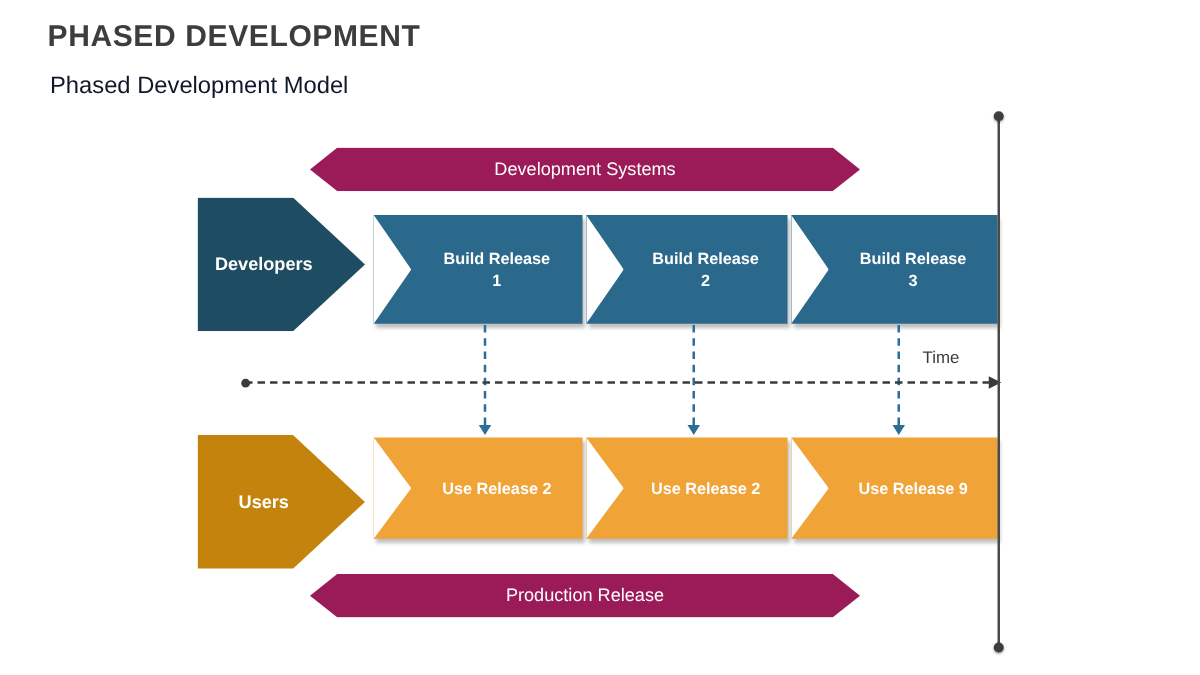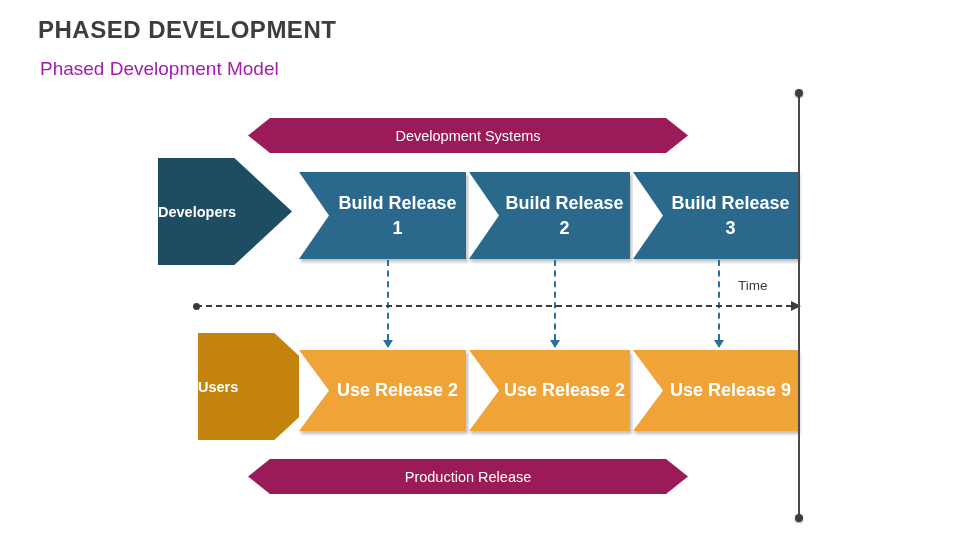--- a/index.html
+++ b/index.html
@@ -2,43 +2,43 @@
 <html style="--banner: #9A1B57; --developers-arrow: #1E4D63; --build-segment: #2A698C; --users-arrow: #C4830D; --use-segment: #F0A336; --connector: #2B6E96; --timeline: #3B3B3B;"><head>
 <meta charset="utf-8">
 <style>
   html,body{margin:0;padding:0;background:#ffffff;}
   .page{position:relative;width:960px;height:540px;background:#ffffff;overflow:hidden;
         font-family:"Liberation Sans","DejaVu Sans",sans-serif;}
 
   
   .title{position:absolute;left:38px;top:16px;font-size:24px;font-weight:bold;
          color:#3d3d3d;letter-spacing:.5px;}
-  .subtitle{position:absolute;left:40px;top:58px;font-size:19px;color:#a21caf;}
+  .subtitle{position:absolute;left:40px;top:58px;font-size:19px;color:#0f172a;}
 
   
   .banner{position:absolute;left:248px;width:440px;height:35px;background:var(--banner);
           clip-path:polygon(0 50%,22px 0,calc(100% - 22px) 0,100% 50%,calc(100% - 22px) 100%,22px 100%);
           display:flex;align-items:center;justify-content:center;
           color:#fff;font-weight:normal;font-size:14.5px;
           filter:drop-shadow(2px 3px 2px rgba(0,0,0,.30));}
   .banner.top{top:118px;}
   .banner.bottom{top:459px;}
 
   
   .pent{position:absolute;left:158px;width:134px;height:107px;
         clip-path:polygon(0 0,57% 0,100% 50%,57% 100%,0 100%);
-        display:flex;align-items:center;justify-content:flex-start;
+        display:flex;align-items:center;justify-content:center;
         color:#fff;font-weight:bold;font-size:14.5px;padding-right:28px;box-sizing:border-box;
         filter:drop-shadow(2px 3px 3px rgba(0,0,0,.35));}
   .pent.dev{top:158px;background:var(--developers-arrow);}
-  .pent.users{top:333px;background:var(--users-arrow);margin-left:40px;}
+  .pent.users{top:348px;background:var(--users-arrow);}
 
   
   .seg{position:absolute;display:flex;align-items:center;justify-content:center;
-       color:#fff;font-weight:bold;font-size:18px;text-align:center;line-height:1.35;
+       color:#fff;font-weight:bold;font-size:13px;text-align:center;line-height:1.35;
        padding-left:30px;box-sizing:border-box;
        box-shadow:2px 3px 3px rgba(0,0,0,.25);}
   .seg.blue{top:172px;height:87px;background:var(--build-segment);}
   .seg.orange{top:350px;height:81px;background:var(--use-segment);}
   .s1{left:299px;width:167px;}
   .s2{left:469px;width:161px;}
   .s3{left:633px;width:165px;}
   .notch{position:absolute;left:0;top:0;width:30px;height:100%;background:#ffffff;
          clip-path:polygon(0 0,100% 50%,0 100%);
          filter:drop-shadow(2px 2px 2px rgba(0,0,0,.40));}

